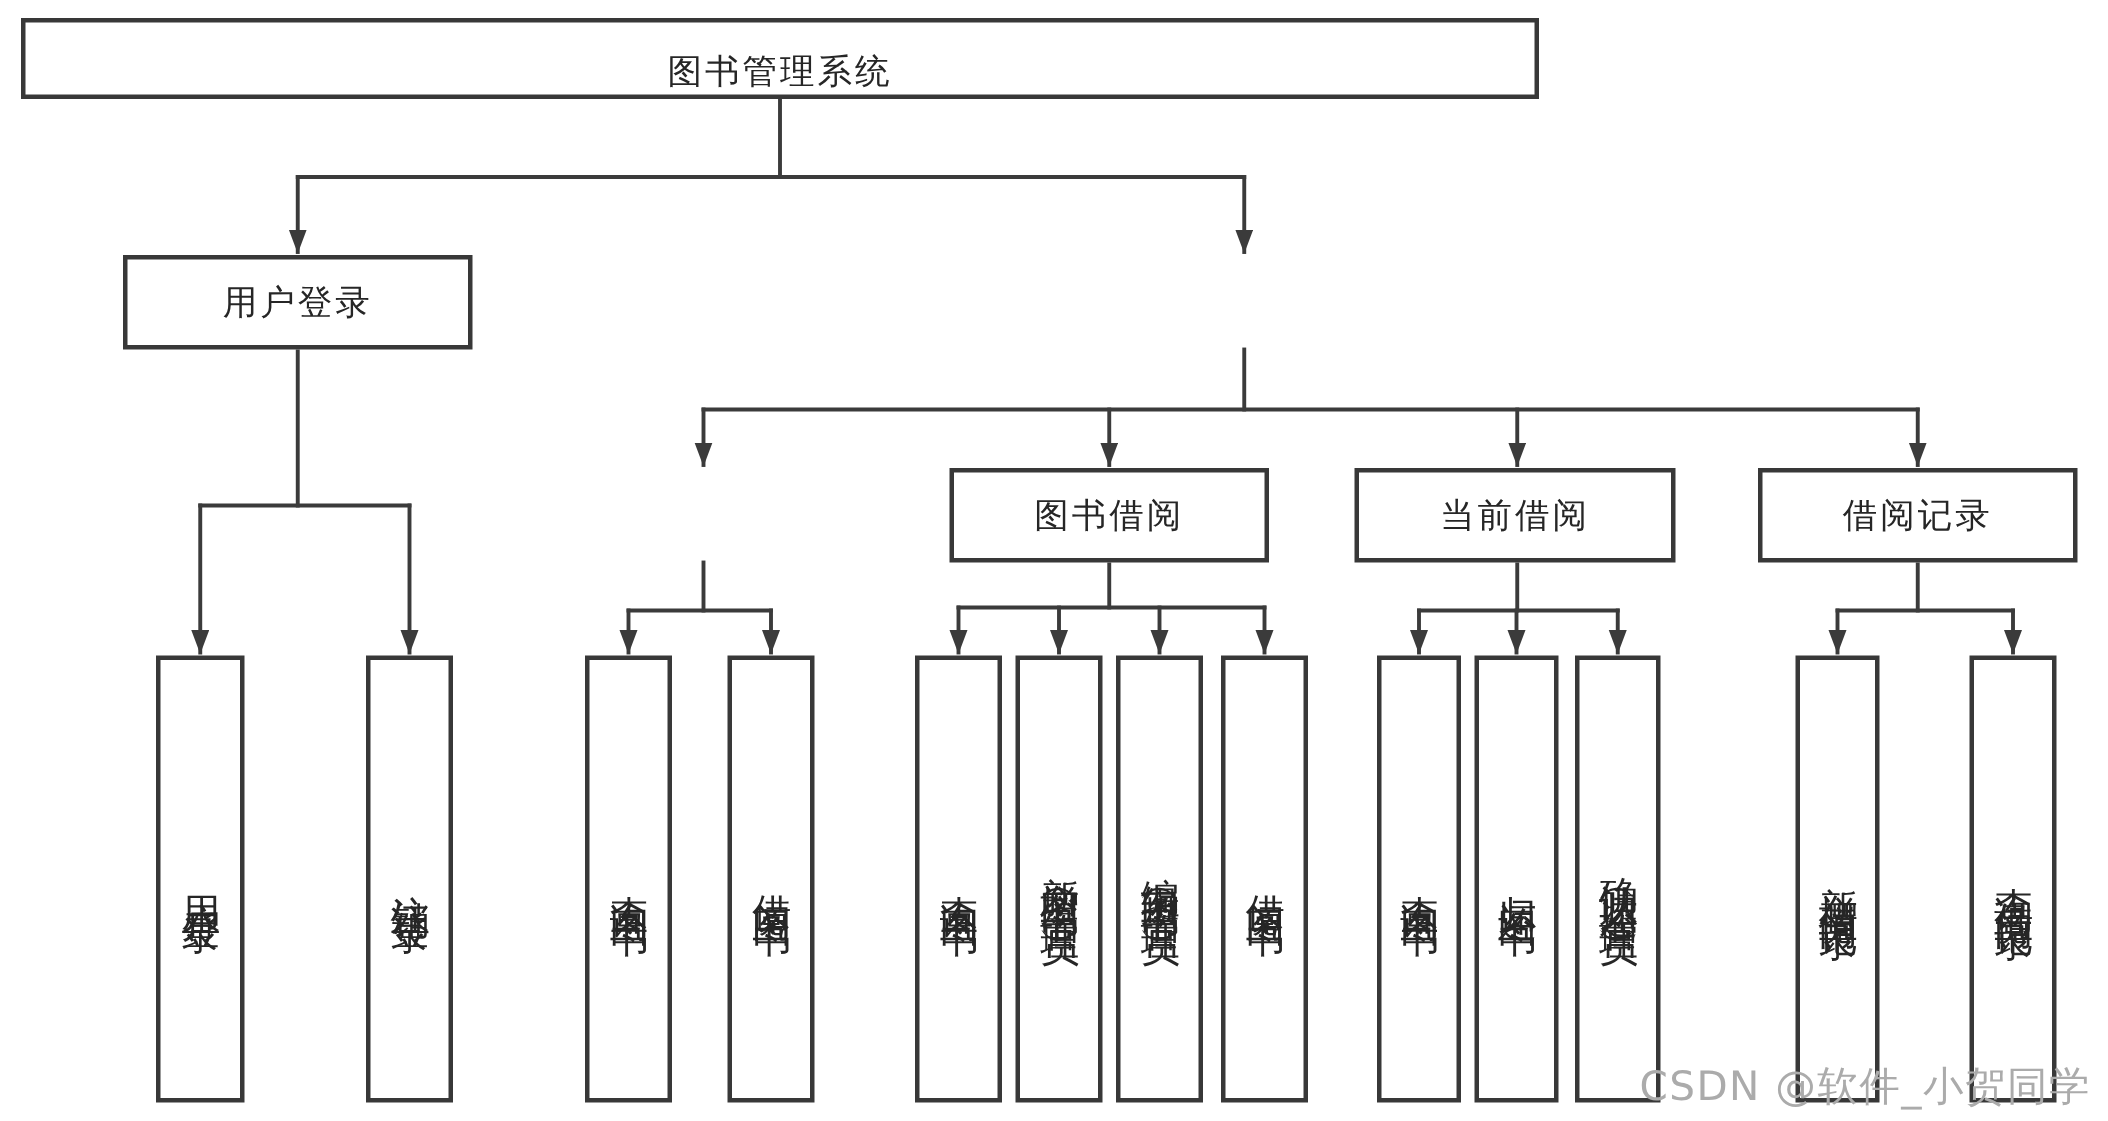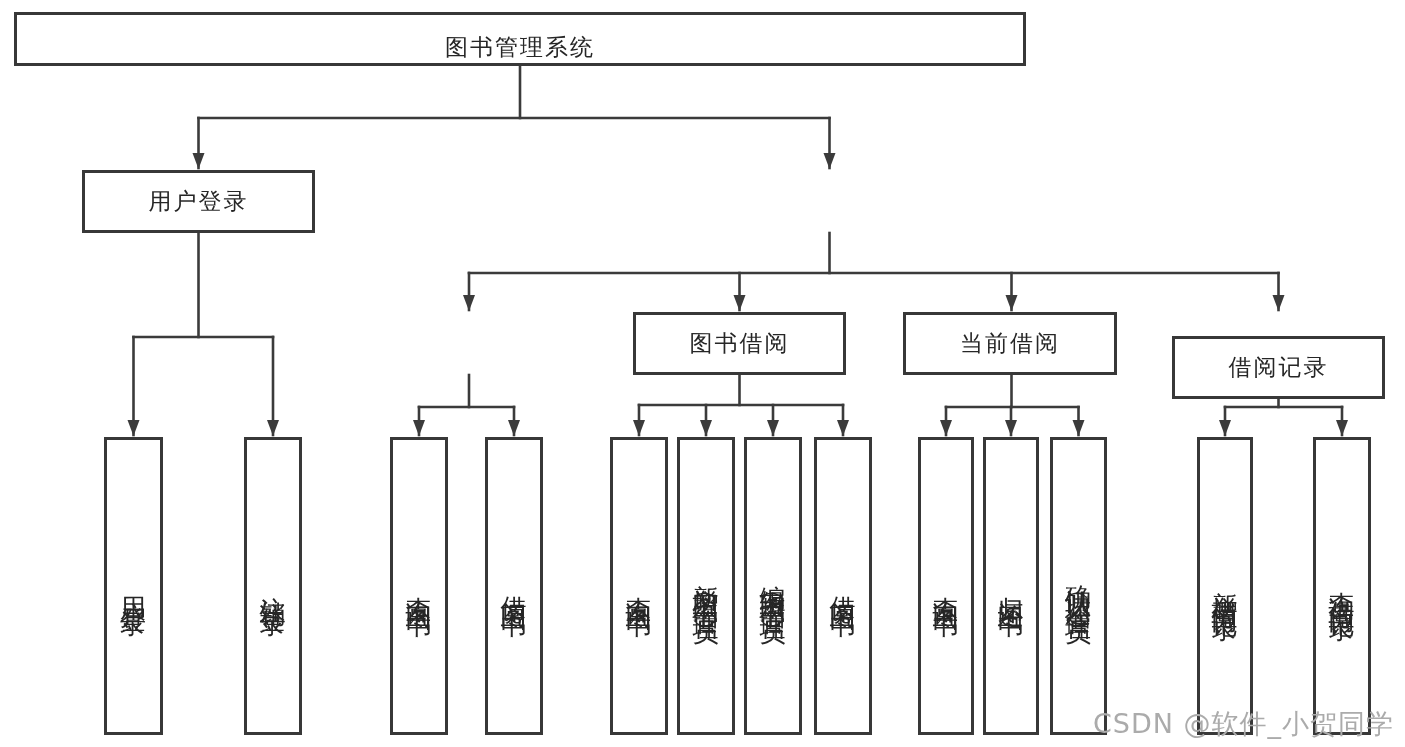--- a/index.html
+++ b/index.html
@@ -107,21 +107,21 @@
   <div class="node h-box" style="left:82px; top:170px; width:233px; height:63px;">
     <span>用户登录</span>
   </div>
 
   <div class="node h-box" style="left:633px; top:312px; width:213px; height:63px;">
     <span>图书借阅</span>
   </div>
   <div class="node h-box" style="left:903px; top:312px; width:214px; height:63px;">
     <span>当前借阅</span>
   </div>
-  <div class="node h-box" style="left:1172px; top:312px; width:213px; height:63px;margin-top:24px;">
+  <div class="node h-box" style="left:1172px; top:312px; width:213px; height:63px;">
     <span>借阅记录</span>
   </div>
 
   <div class="node v-box" style="left:104px; top:437px; width:59px; height:298px;">
     <span class="txt">用户登录</span>
   </div>
   <div class="node v-box" style="left:244px; top:437px; width:58px; height:298px;">
     <span class="txt">注销登录</span>
   </div>
 

